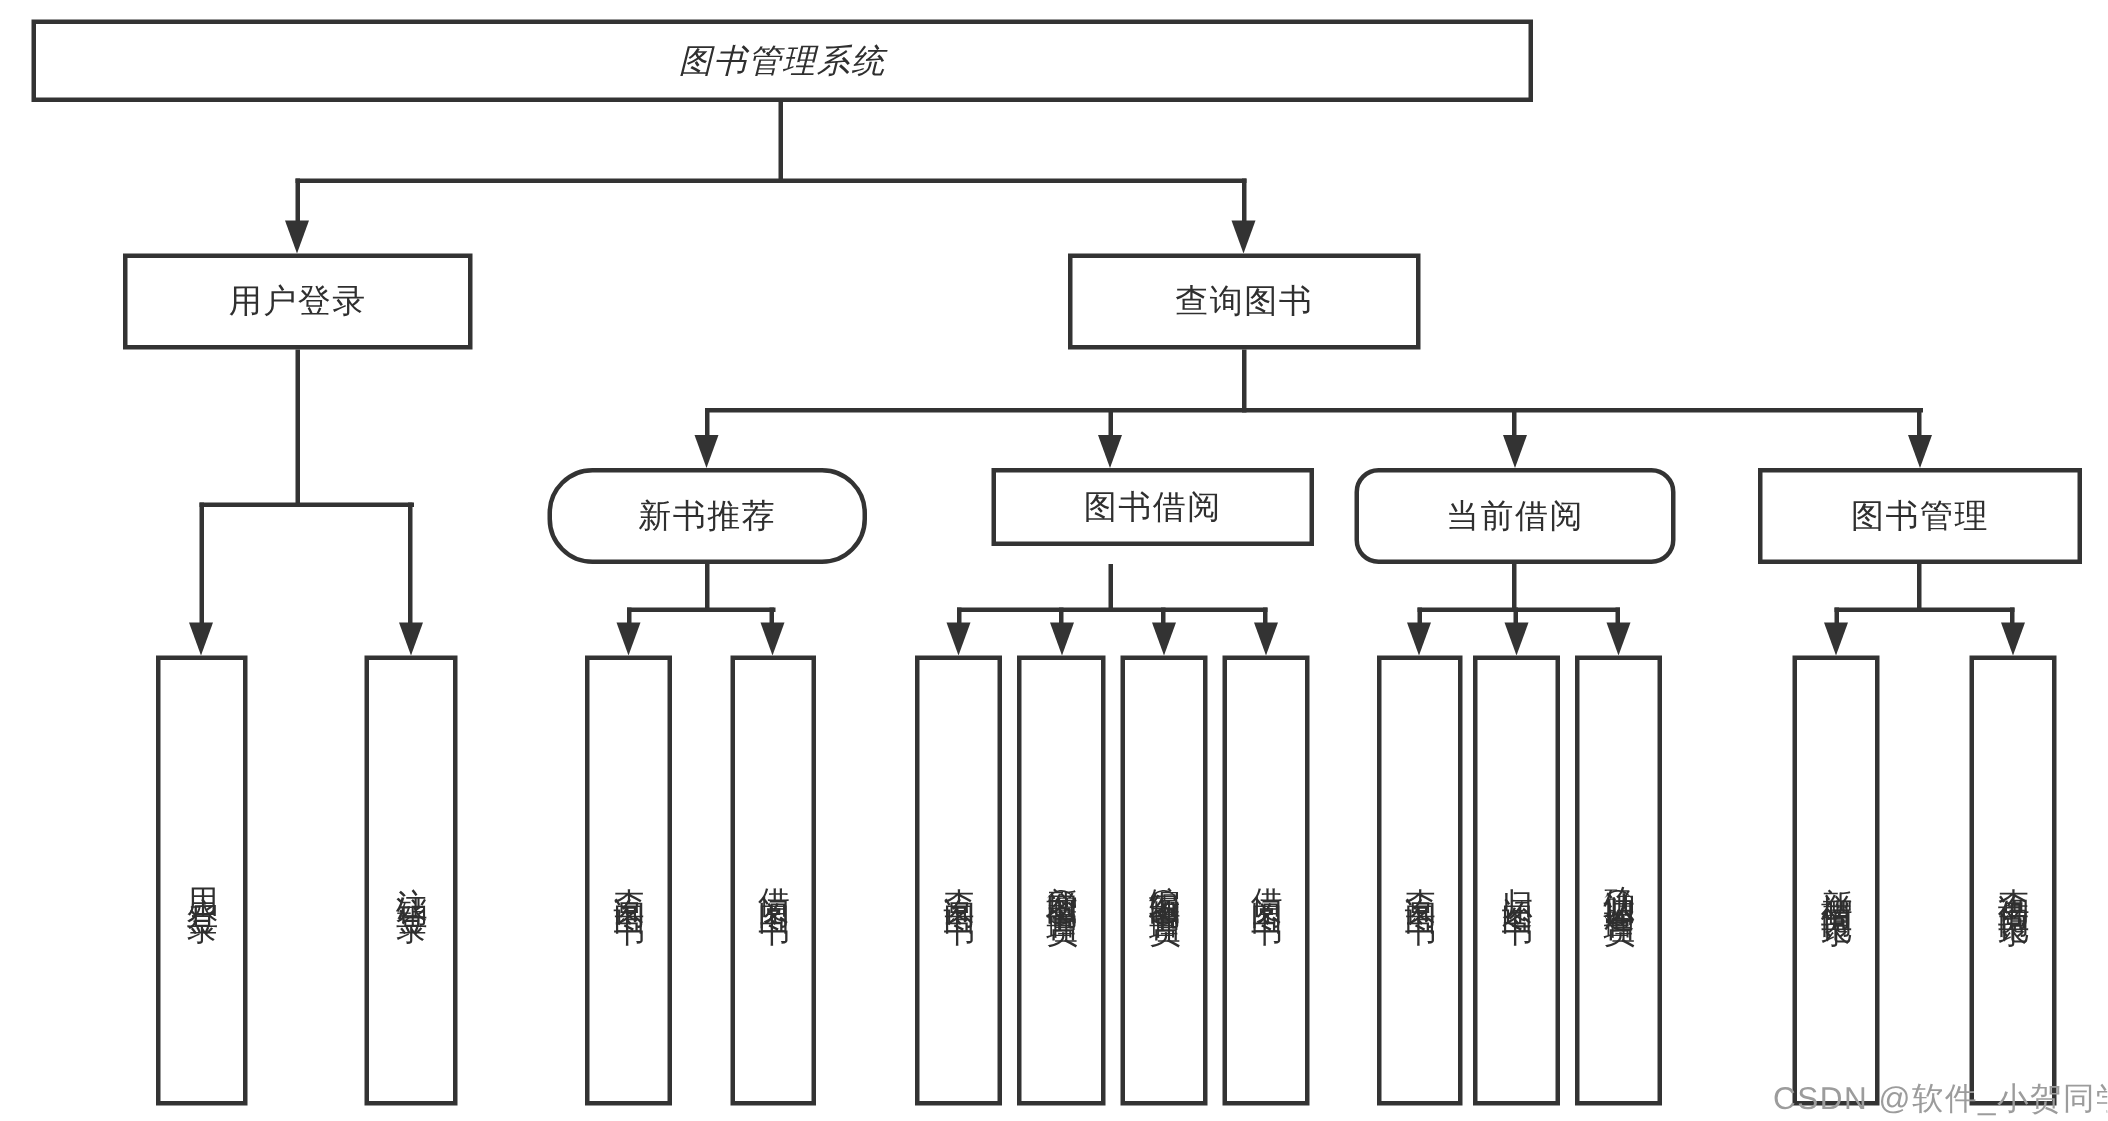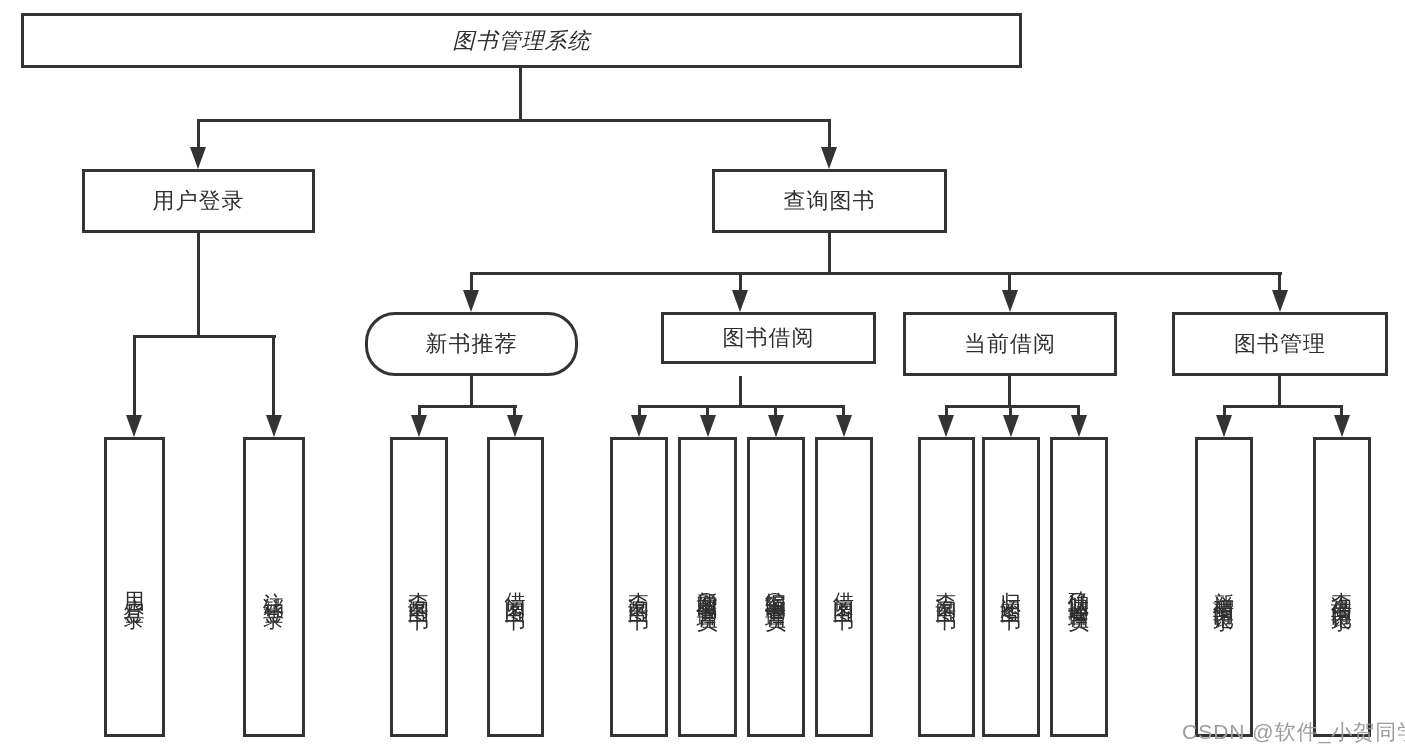--- a/index.html
+++ b/index.html
@@ -86,21 +86,21 @@
   <div class="arrow" style="left:1002px;top:290px;"></div>
   <div class="vline" style="left:1278px;top:272px;height:20px;"></div>
   <div class="arrow" style="left:1272px;top:290px;"></div>
 
   <div class="node hnode" style="left:365px;top:312px;width:213px;height:64px;border-radius:30px;">
     <span>新书推荐</span>
   </div>
   <div class="node hnode" style="left:633px;top:312px;width:215px;height:52px;margin-left:28px;">
     <span>图书借阅</span>
   </div>
-  <div class="node hnode" style="left:903px;top:312px;width:214px;height:64px;">
+  <div class="node hnode" style="left:903px;top:312px;width:214px;height:64px;border-radius:16px;">
     <span>当前借阅</span>
   </div>
   <div class="node hnode" style="left:1172px;top:312px;width:216px;height:64px;">
     <span>图书管理</span>
   </div>
 
   <div class="vline" style="left:470px;top:376px;height:31px;"></div>
   <div class="hline" style="left:418px;top:405px;width:99px;"></div>
   <div class="vline" style="left:418px;top:405px;height:12px;"></div>
   <div class="arrow" style="left:411px;top:415px;"></div>

